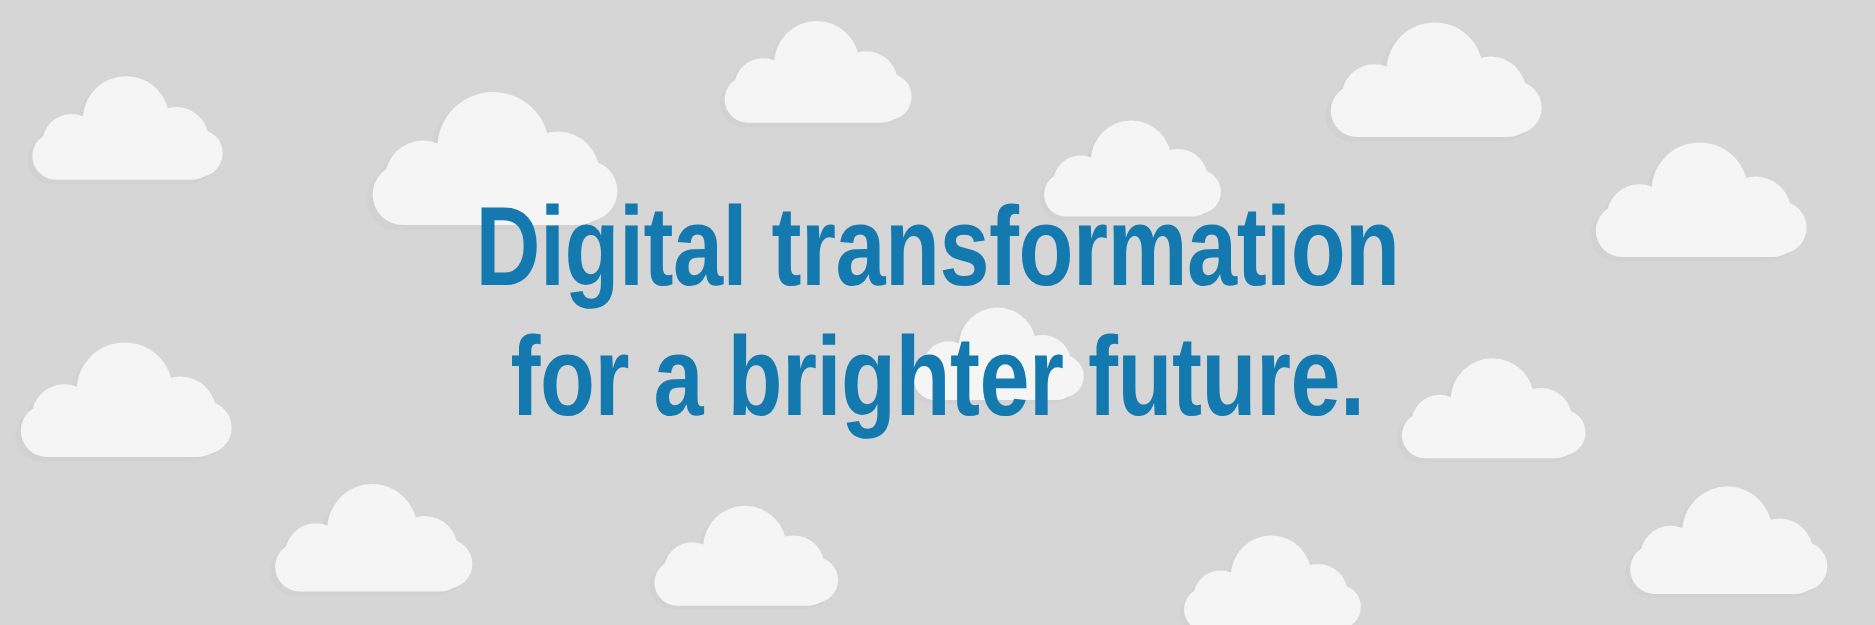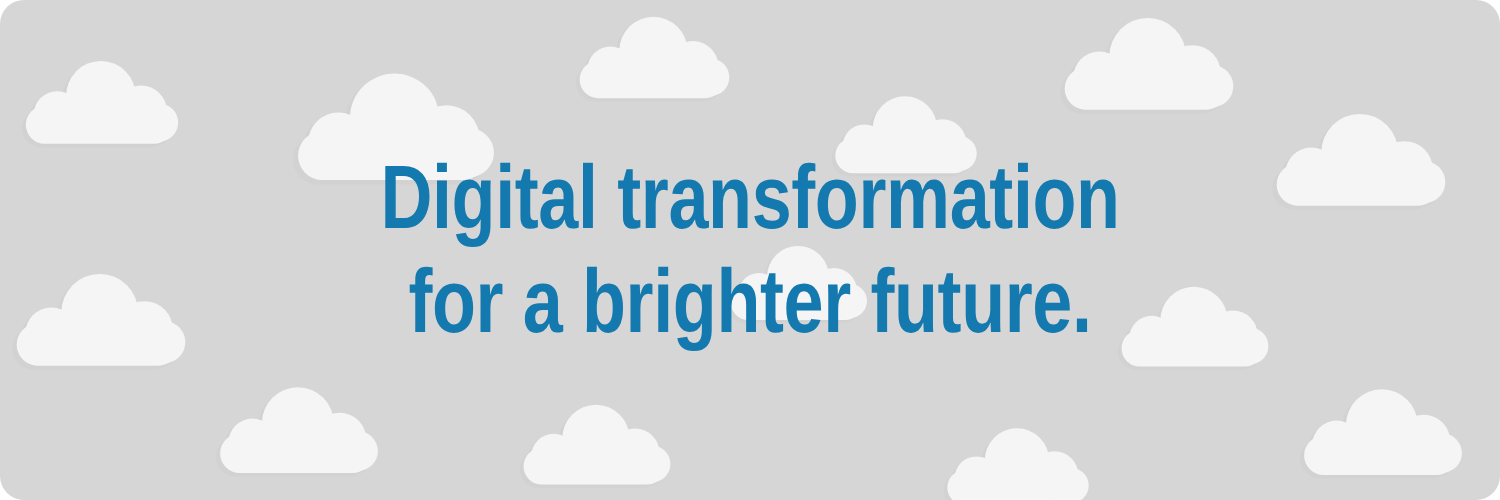--- a/index.html
+++ b/index.html
@@ -8,21 +8,20 @@
     background: #ffffff;
   }
 
   #banner {
     position: relative;
     width: 1500px;
     height: 500px;
     overflow: hidden;
     background: #d6d6d6;
     font-family: "Liberation Sans", "DejaVu Sans", sans-serif;
-    border-radius: 24px;
   }
 
   
   #cloud-layer {
     position: absolute;
     inset: 0;
     z-index: 1;
     pointer-events: none;
   }
 

